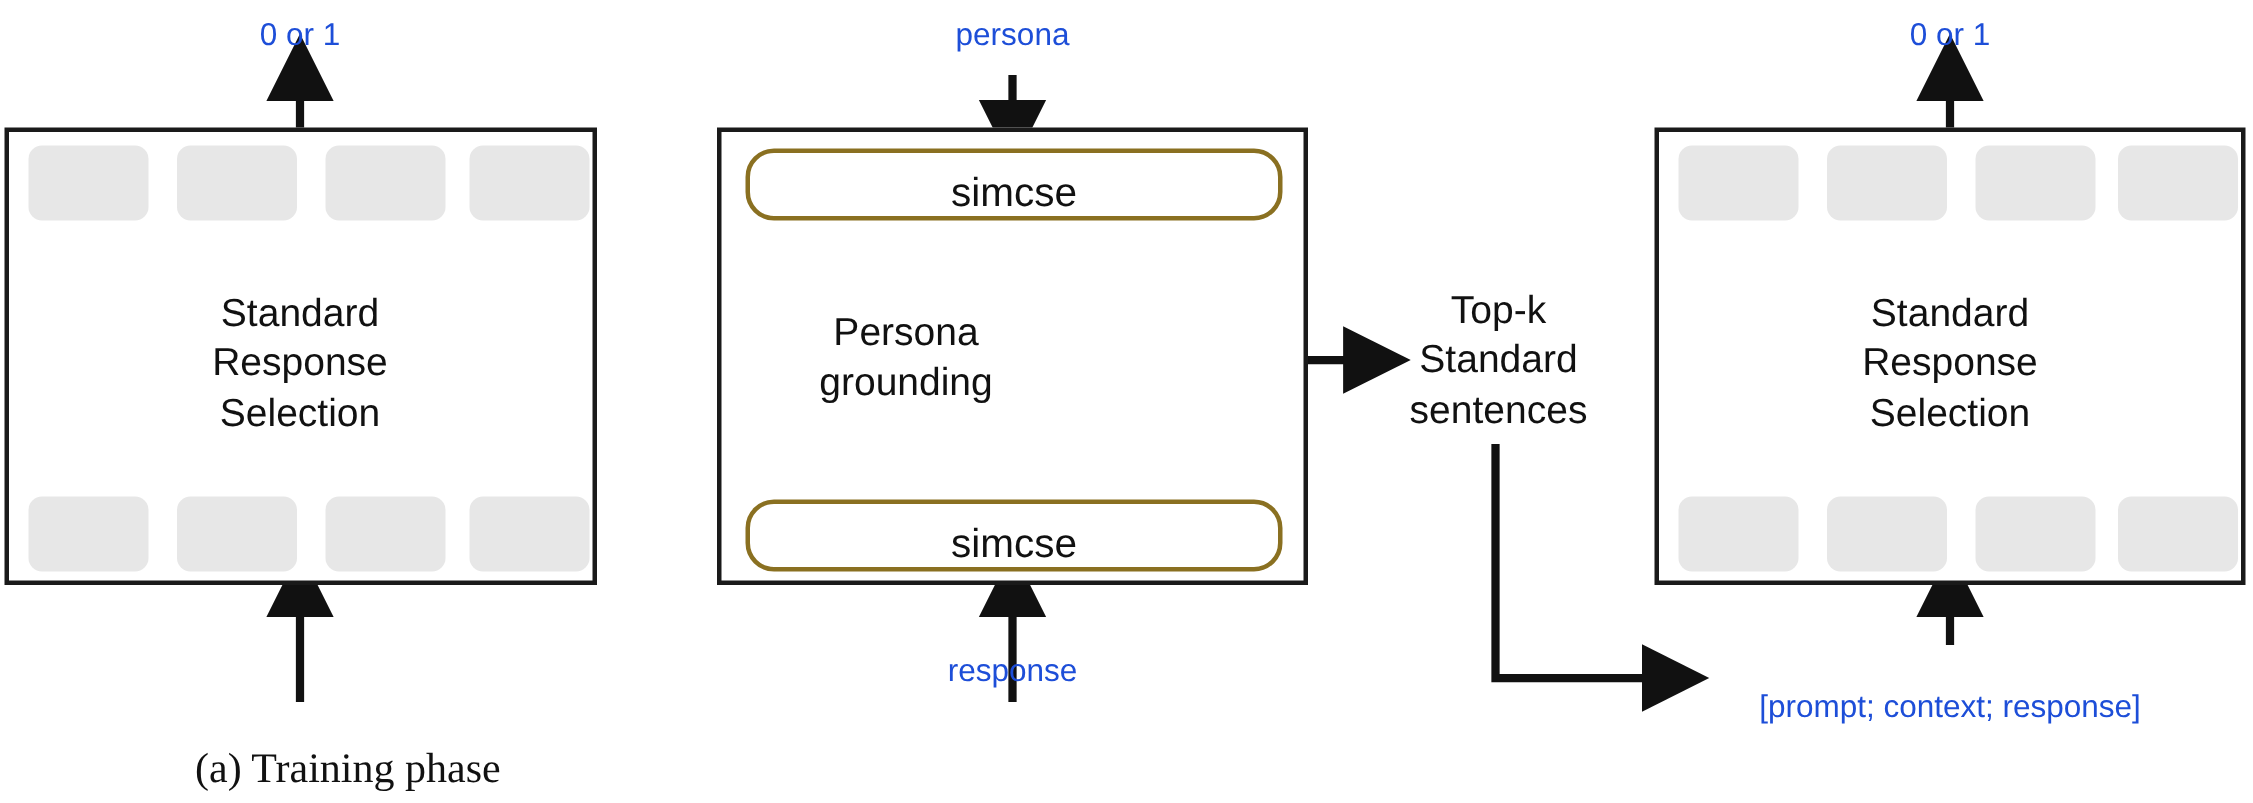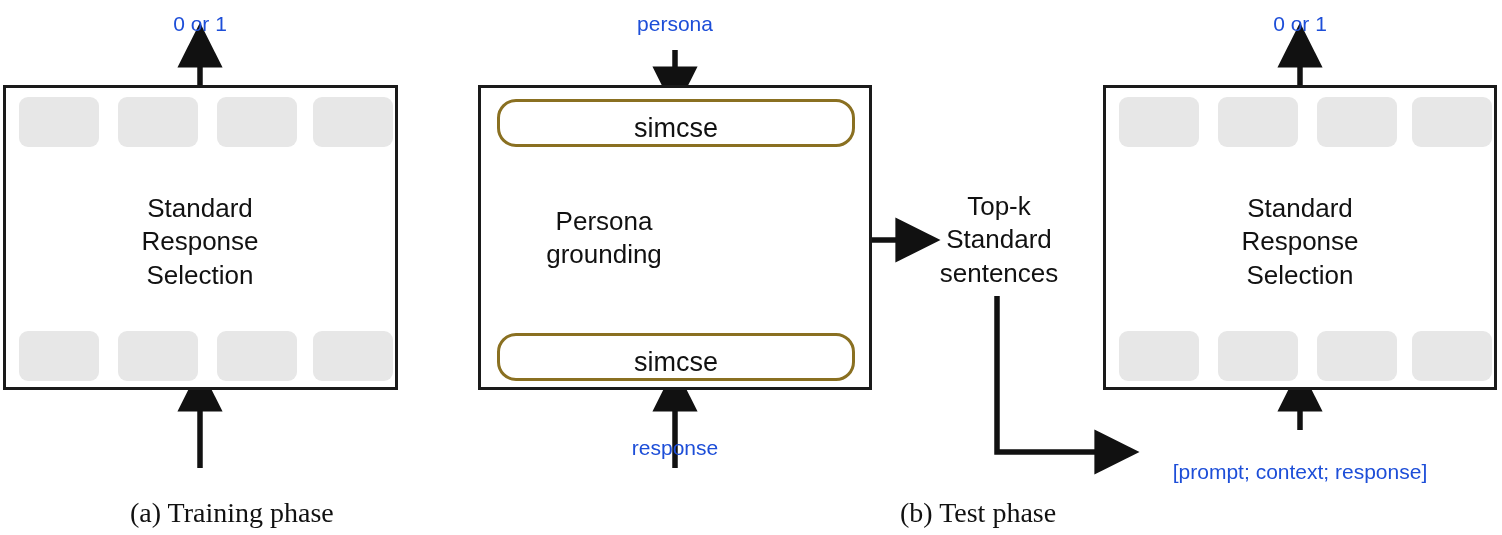--- a/index.html
+++ b/index.html
@@ -158,15 +158,14 @@
   </div>
 
   <div class="srs" style="left:1300px;top:192px;">Standard
 Response
 Selection</div>
 
   <div class="lbl ctr" style="left:1300px;top:12px;">0 or 1</div>
 
   <div class="lbl ctr" style="left:1300px;top:460px;">[prompt; context; response]</div>
 
-  <div class="caption" style="left:900px;top:497px;">(b) Test phase</div>
 
 </div>
 
 </body></html>

